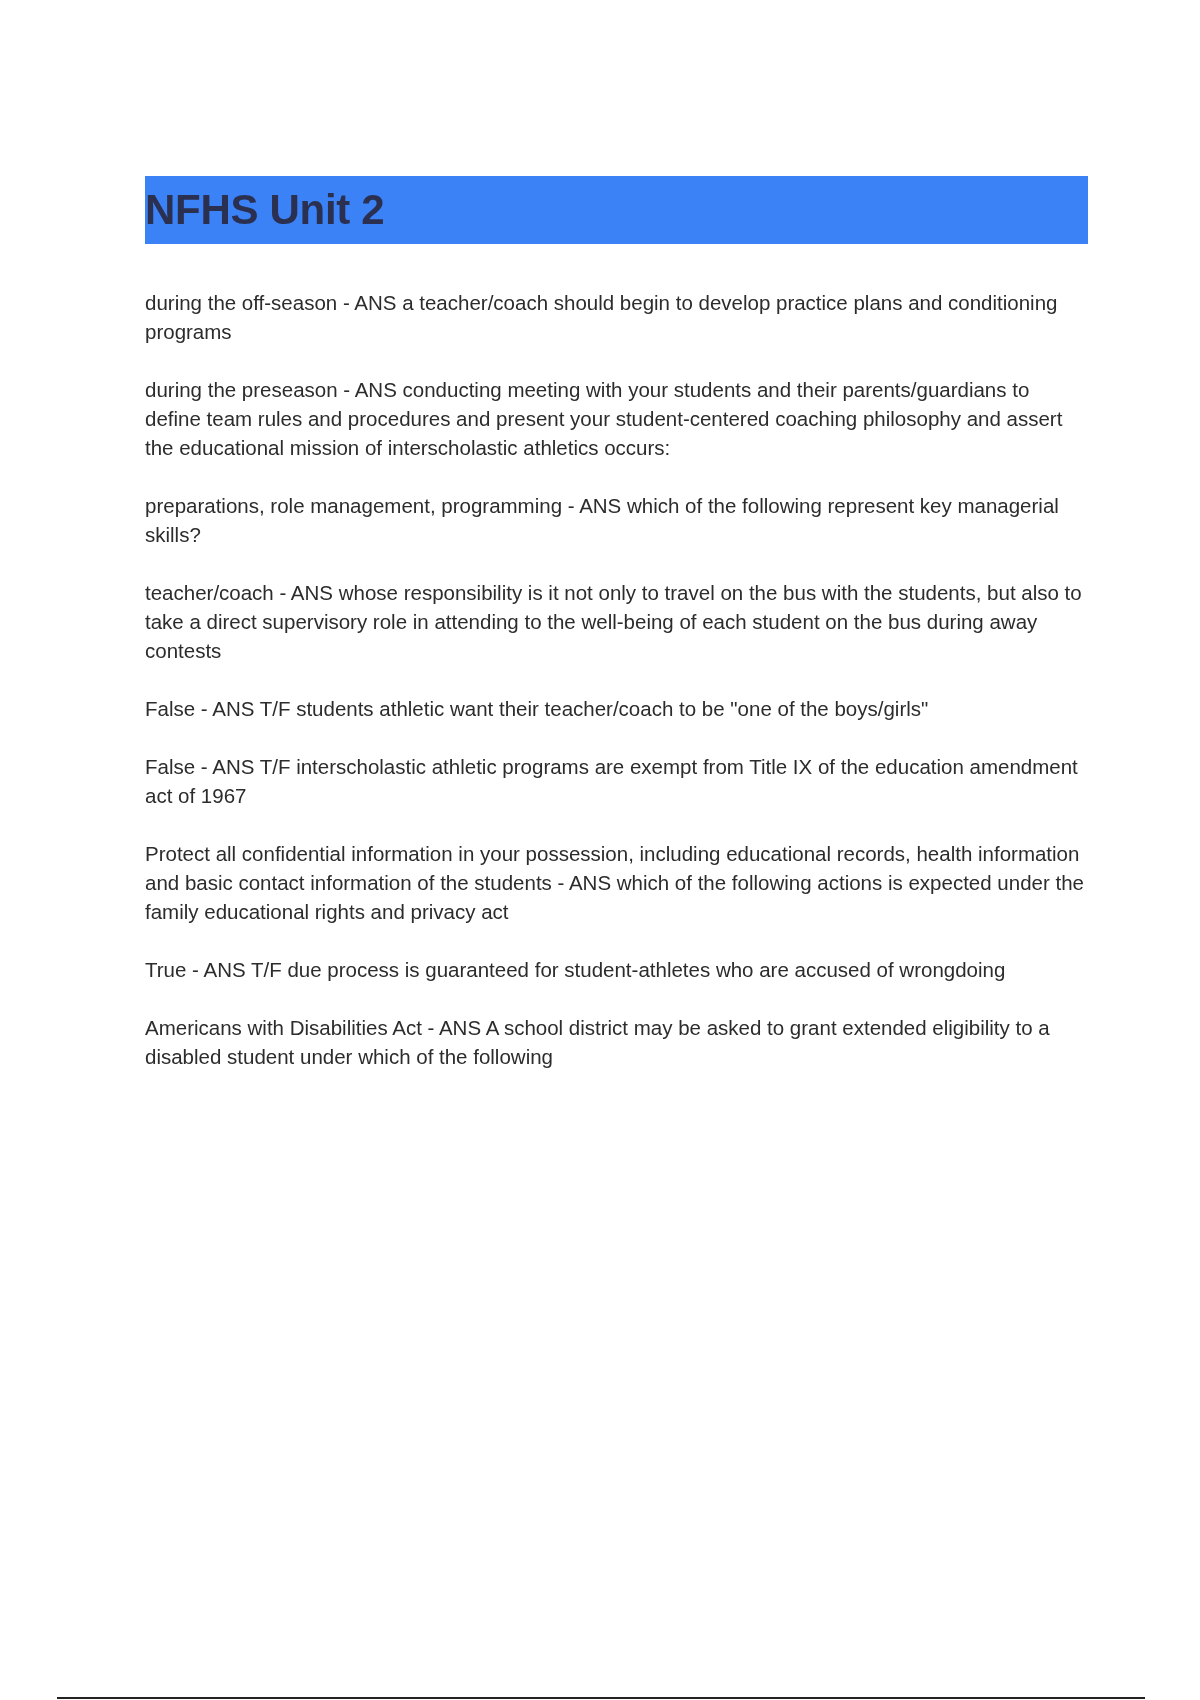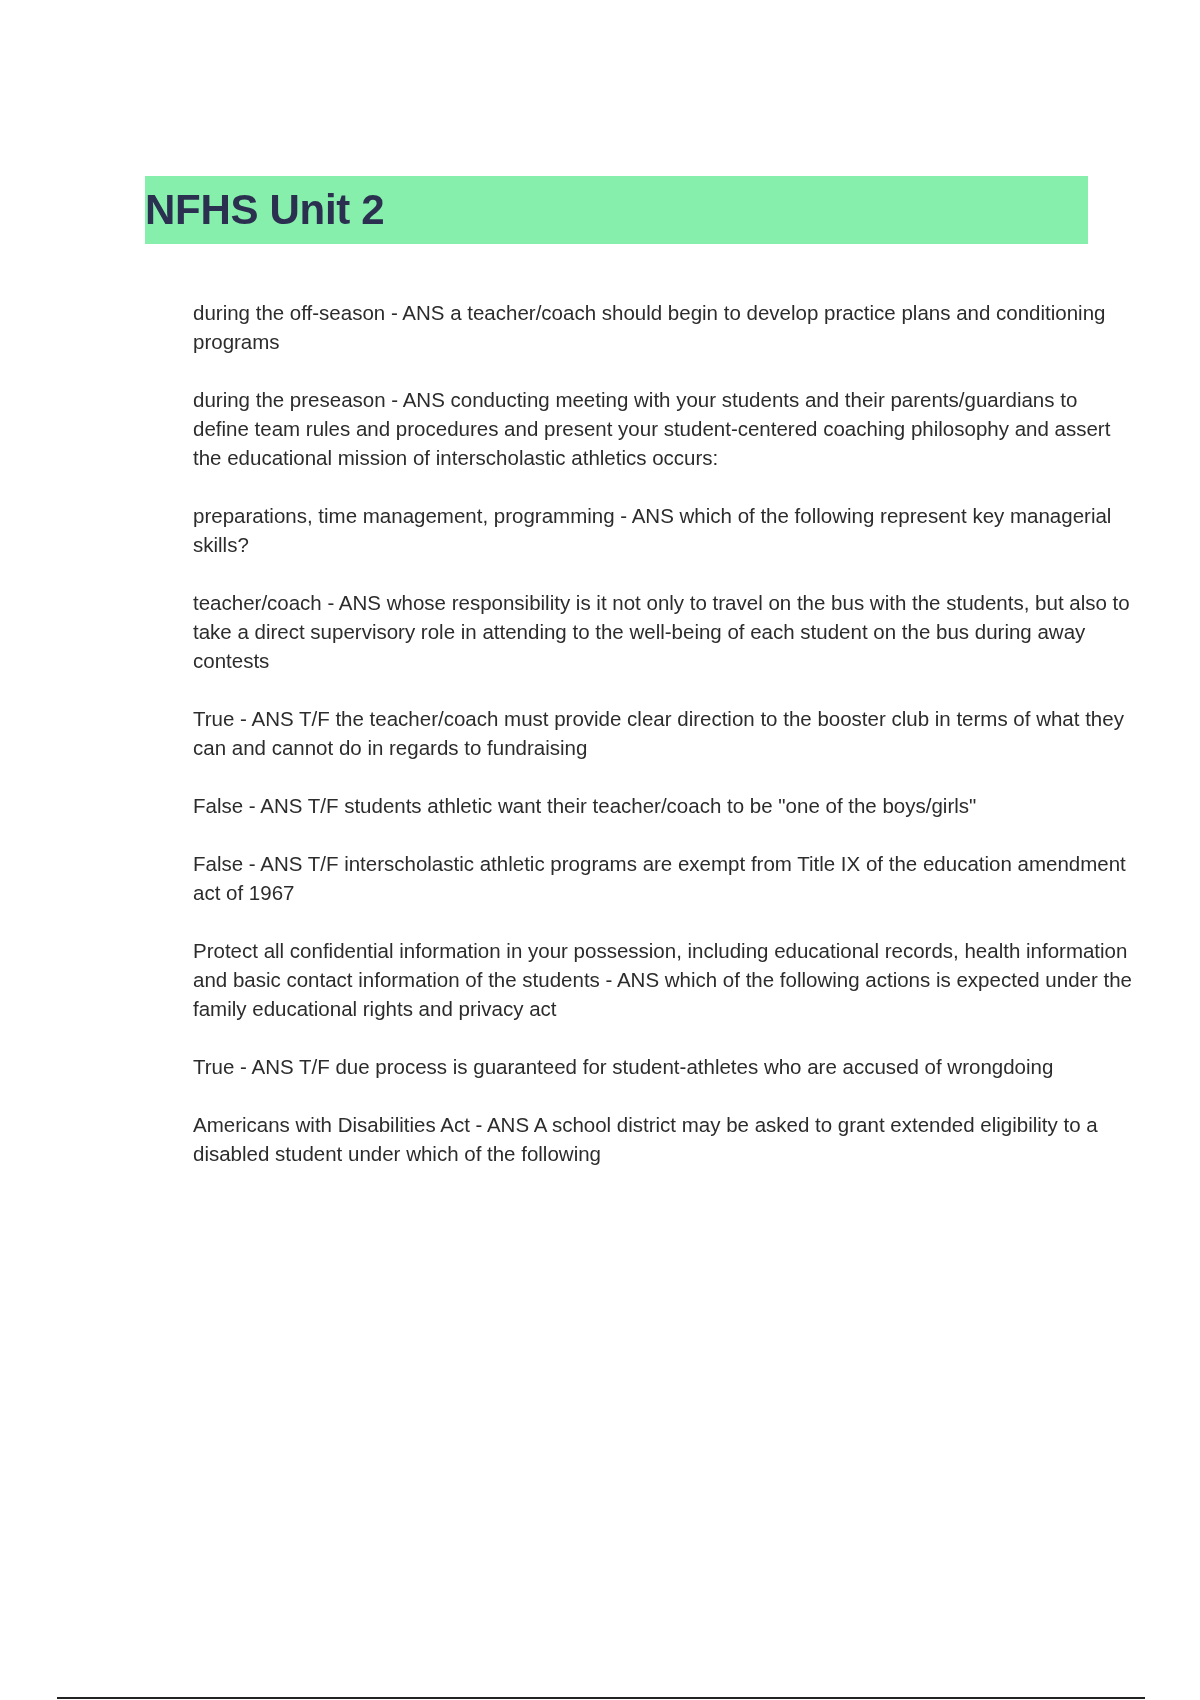--- a/index.html
+++ b/index.html
@@ -1,40 +1,39 @@
 <!DOCTYPE html>
 <html><head>
 <meta charset="utf-8">
 <style>
   html, body { margin: 0; padding: 0; background: #ffffff; }
   body { width: 1200px; height: 1700px; position: relative; overflow: hidden;
          font-family: "Liberation Sans", sans-serif; }
   .page { position: absolute; left: 0; top: 0; width: 1200px; height: 1700px; background: #ffffff; }
   .title-banner { position: absolute; left: 145px; top: 176px; width: 943px; height: 68px;
-                  background: #86efac; }
+                  background: #3b82f6; }
   .title { position: absolute; left: 0; top: 0; margin: 0; line-height: 68px;
            font-size: 42px; font-weight: bold; color: #2b3050; letter-spacing: -0.3px; }
-  .qa-list { position: absolute; left: 145px; top: 298px; width: 945px; margin-left: 48px; }
+  .qa-list { position: absolute; left: 145px; top: 288px; width: 945px; }
   .qa-item { font-size: 20.5px; line-height: 29px; color: #2c2c2c; margin: 0 0 29px 0; }
   .footer-rule { position: absolute; left: 57px; top: 1697px; width: 1088px; height: 2px; background: #222222; }
 </style>
 </head>
 <body>
 
 <div class="page">
   <div class="title-banner">
     <h1 class="title">NFHS Unit 2</h1>
   </div>
 
   <div class="qa-list">
     <p class="qa-item">during the off-season -  ANS a teacher/coach should begin to develop practice plans and conditioning programs</p>
     <p class="qa-item">during the preseason -  ANS conducting meeting with your students and their parents/guardians to define team rules and procedures and present your student-centered coaching philosophy and assert the educational mission of interscholastic athletics occurs:</p>
-    <p class="qa-item">preparations, time management, programming -  ANS which of the following represent key managerial skills?</p>
+    <p class="qa-item">preparations, role management, programming -  ANS which of the following represent key managerial skills?</p>
     <p class="qa-item">teacher/coach -  ANS whose responsibility is it not only to travel on the bus with the students, but also to take a direct supervisory role in attending to the well-being of each student on the bus during away contests</p>
-    <p class="qa-item">True -  ANS T/F the teacher/coach must provide clear direction to the booster club in terms of what they can and cannot do in regards to fundraising</p>
     <p class="qa-item">False -  ANS T/F students athletic want their teacher/coach to be "one of the boys/girls"</p>
     <p class="qa-item">False -  ANS T/F interscholastic athletic programs are exempt from Title IX of the education amendment act of 1967</p>
     <p class="qa-item">Protect all confidential information in your possession, including educational records, health information and basic contact information of the students -  ANS which of the following actions is expected under the family educational rights and privacy act</p>
     <p class="qa-item">True -  ANS T/F due process is guaranteed for student-athletes who are accused of wrongdoing</p>
     <p class="qa-item">Americans with Disabilities Act -  ANS A school district may be asked to grant extended eligibility to a disabled student under which of the following</p>
   </div>
 
   <div class="footer-rule"></div>
 </div>
 

